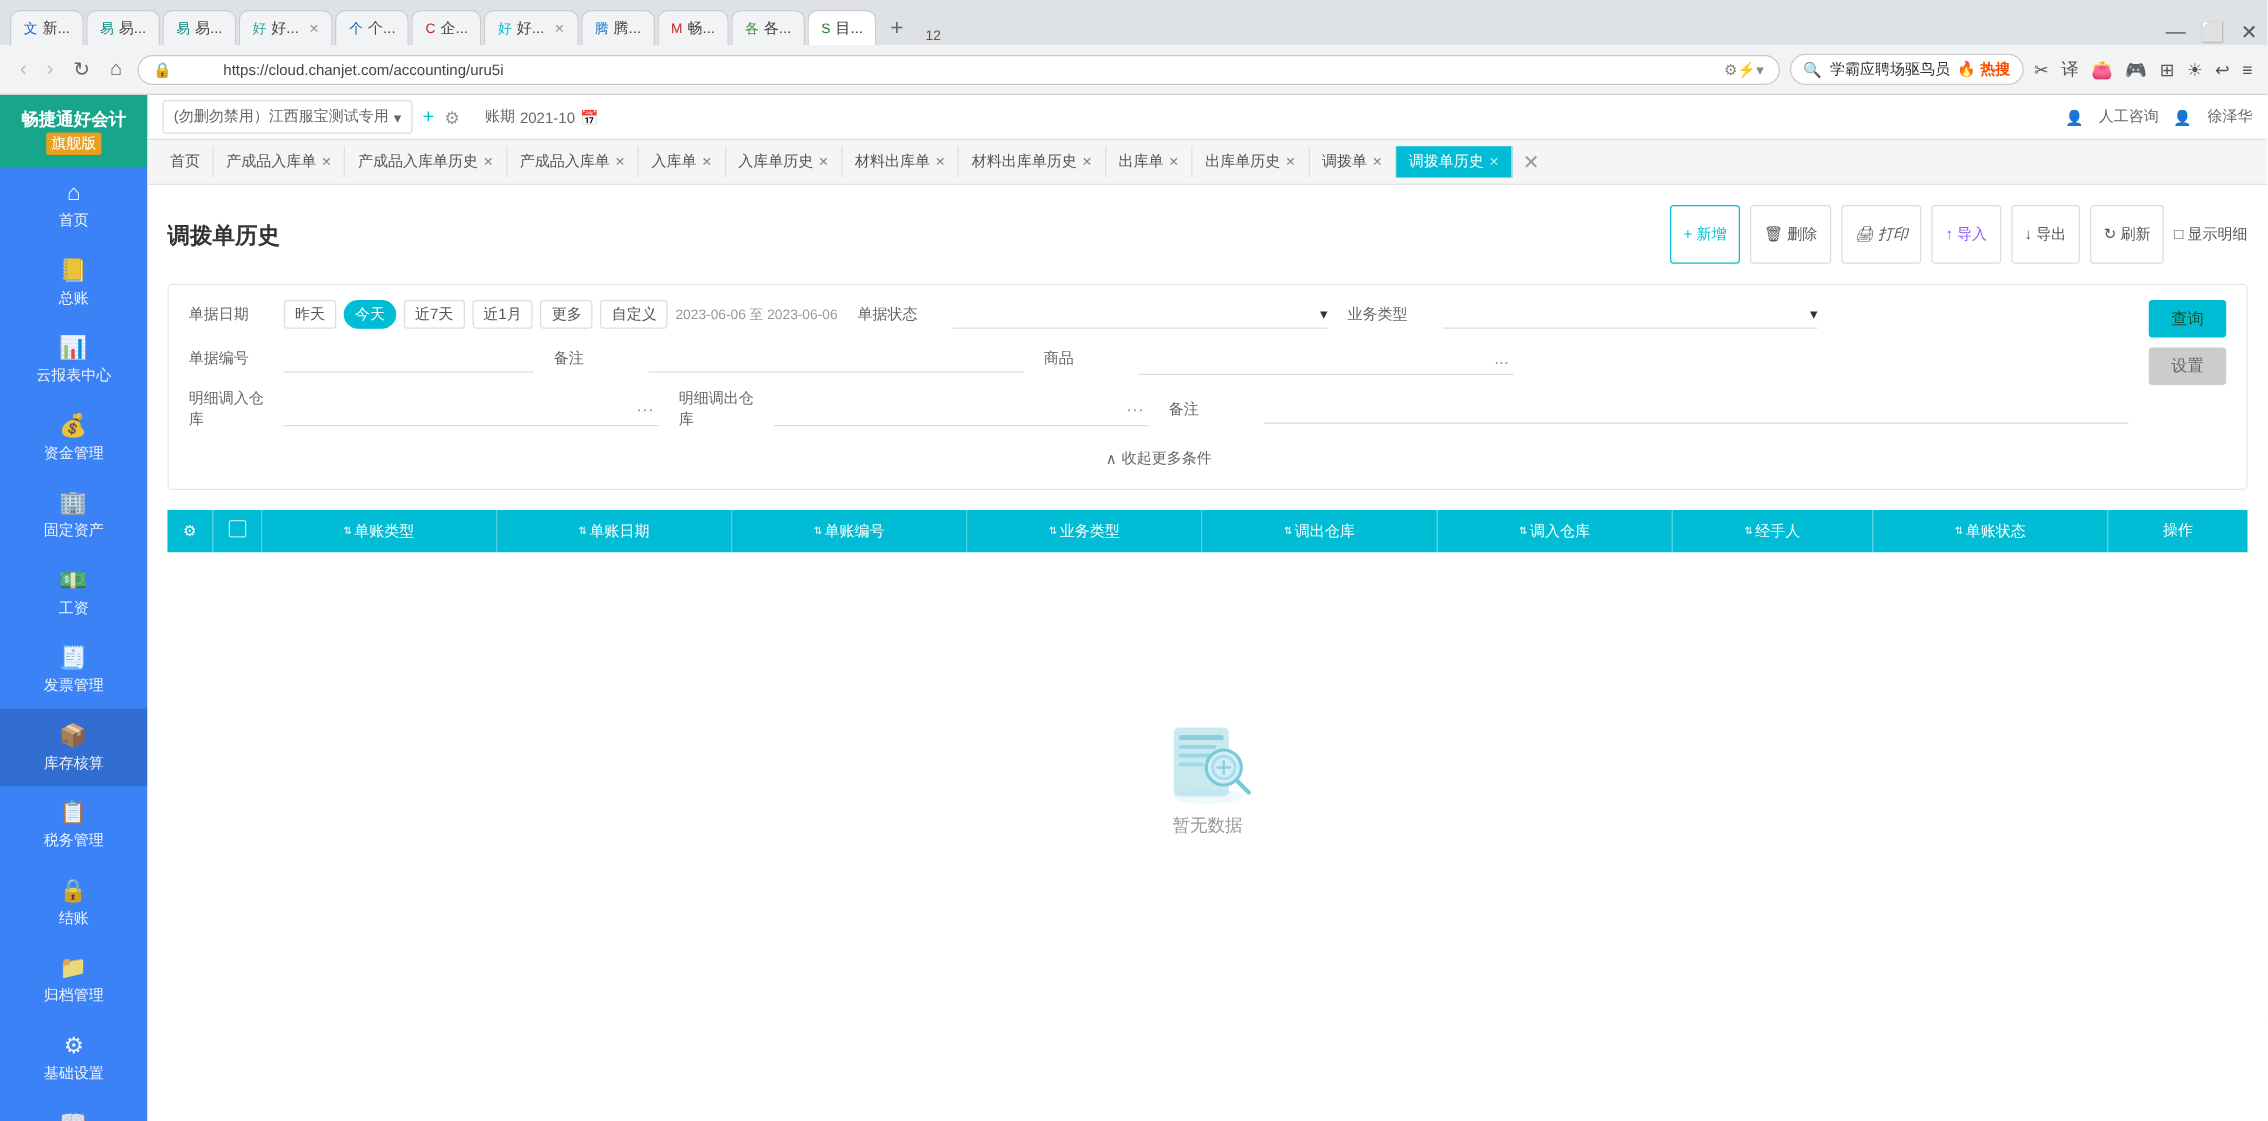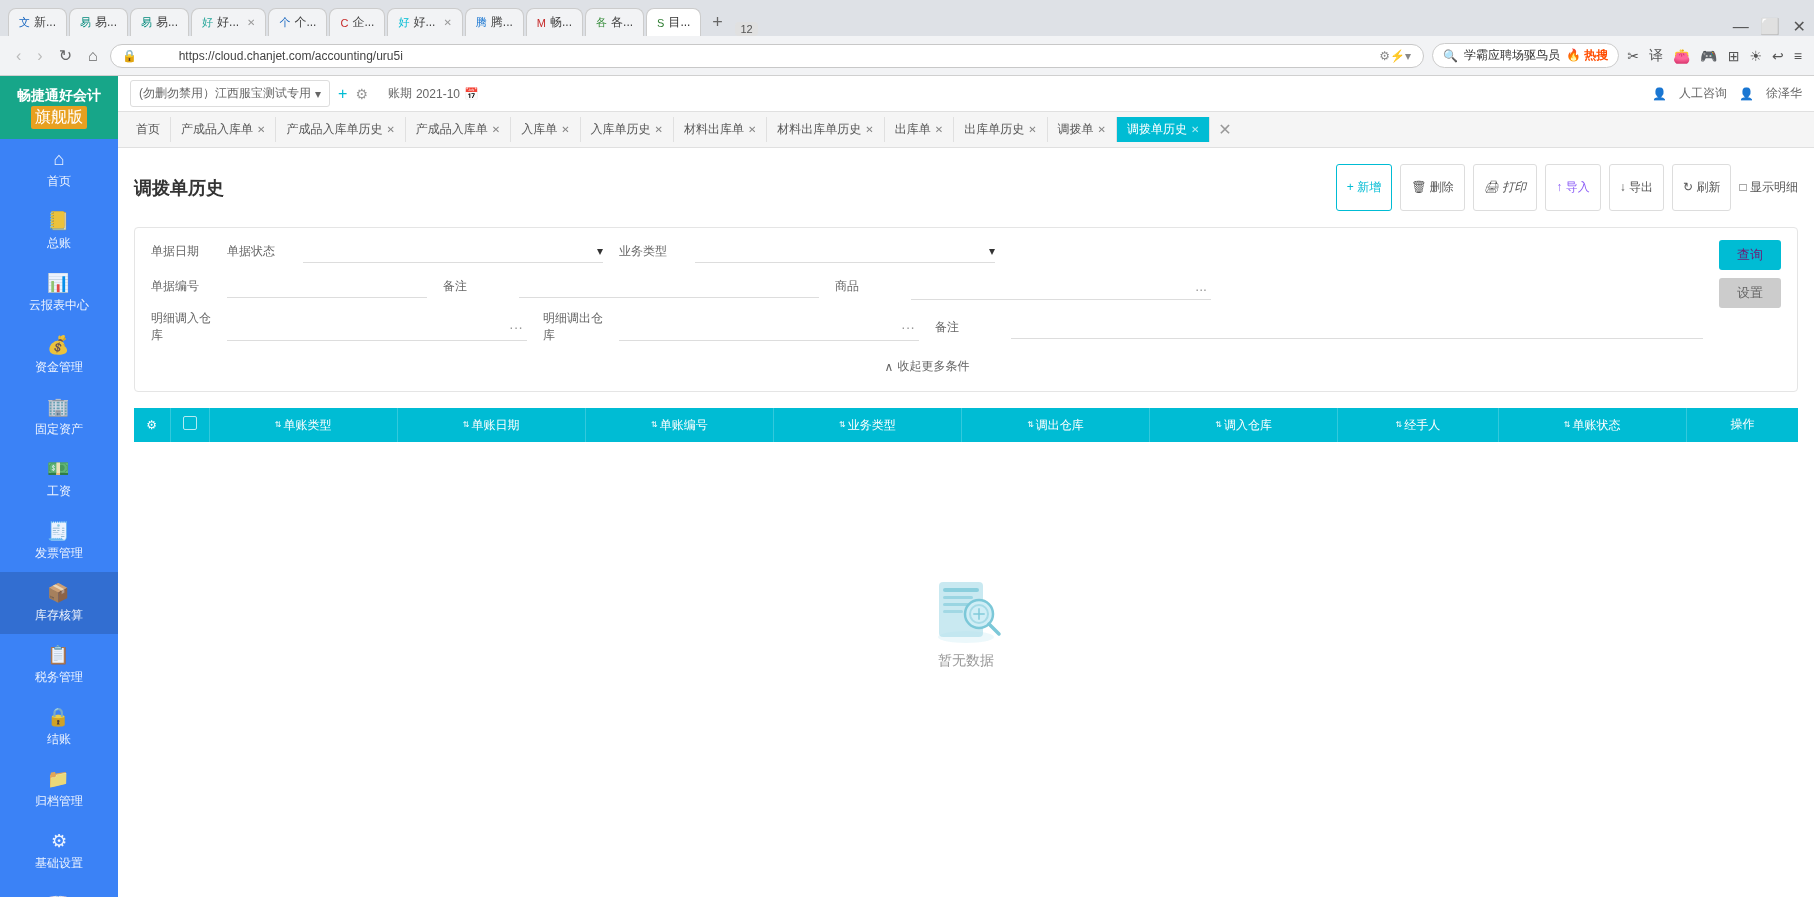--- a/index.html
+++ b/index.html
@@ -25,21 +25,21 @@
     .search-box { display: flex; align-items: center; background: #fff; border: 1px solid #ccc; border-radius: 16px; padding: 3px 10px; font-size: 12px; gap: 6px; color: #333; }
     .hot-badge { color: #ff4d00; font-size: 12px; font-weight: bold; }
 
     
     .app-wrapper { display: flex; height: calc(897px - 76px); }
 
     
     .sidebar { width: 118px; background: #3b82f6; flex-shrink: 0; display: flex; flex-direction: column; }
     .sidebar-logo { background: #17a689; padding: 10px 8px; text-align: center; color: #fff; font-size: 12px; line-height: 1.3; }
     .sidebar-logo .logo-title { font-size: 14px; font-weight: bold; }
-    .sidebar-logo .logo-sub { font-size: 16px; background: #e8a020; color: #fff; padding: 1px 4px; border-radius: 2px; display: inline-block; margin-top: 2px; }
+    .sidebar-logo .logo-sub { font-size: 12px; background: #e8a020; color: #fff; padding: 1px 4px; border-radius: 2px; display: inline-block; margin-top: 2px; }
     .sidebar-item { display: flex; flex-direction: column; align-items: center; padding: 10px 0; cursor: pointer; color: rgba(255,255,255,0.9); font-size: 12px; gap: 3px; transition: background 0.2s; }
     .sidebar-item .s-icon { font-size: 18px; }
 
     
     .main-content { flex: 1; display: flex; flex-direction: column; background: #fff; overflow: hidden; justify-content: flex-end; }
 
     
     .top-nav { display: flex; align-items: center; background: #fff; border-bottom: 1px solid #e0e0e0; padding: 0 12px; height: 36px; gap: 4px; }
     .top-nav-company { display: flex; align-items: center; gap: 4px; color: #666; font-size: 12px; padding: 4px 8px; border: 1px solid #ddd; border-radius: 3px; cursor: pointer; }
     .top-nav-period { display: flex; align-items: center; gap: 4px; color: #666; font-size: 12px; margin-left: 16px; }
@@ -72,21 +72,21 @@
     .filter-date-options { display: flex; align-items: center; gap: 6px; }
     .date-btn { padding: 2px 8px; border: 1px solid #ddd; border-radius: 3px; cursor: pointer; font-size: 12px; color: #555; background: #fff; }
     .date-btn.active { background: #00bcd4; color: #fff; border-color: #00bcd4; border-radius: 12px; }
     .date-range { font-size: 11px; color: #999; }
     .filter-input { flex: 1; border: none; border-bottom: 1px solid #ddd; padding: 4px 0; font-size: 12px; outline: none; color: #333; background: transparent; }
     .filter-select { flex: 1; border: none; border-bottom: 1px solid #ddd; padding: 4px 0; font-size: 12px; outline: none; color: #333; background: transparent; display: flex; align-items: center; justify-content: space-between; cursor: pointer; }
     .filter-input-box { flex: 1; display: flex; align-items: center; border-bottom: 1px solid #ddd; padding: 2px 4px; }
     .filter-dots { color: #999; cursor: pointer; font-size: 14px; }
     .collapse-btn { display: flex; align-items: center; justify-content: center; gap: 4px; color: #666; font-size: 12px; cursor: pointer; padding: 4px; }
 
-    .btn-query { background: #00bcd4; color: #701a75; border: none; border-radius: 3px; padding: 6px 18px; cursor: pointer; font-size: 13px; }
+    .btn-query { background: #00bcd4; color: #14532d; border: none; border-radius: 3px; padding: 6px 18px; cursor: pointer; font-size: 13px; }
     .btn-setting { background: #ccc; color: #666; border: none; border-radius: 3px; padding: 6px 18px; cursor: pointer; font-size: 13px; margin-top: 4px; }
 
     
     .data-table { width: 100%; border-collapse: collapse; }
     .table-header { background: #00bcd4; }
     .table-header th { color: #fff; font-size: 12px; padding: 8px 12px; font-weight: normal; white-space: nowrap; border-right: 1px solid rgba(255,255,255,0.2); cursor: pointer; }
     .table-header th:last-child { border-right: none; }
     .th-sort { display: inline-flex; align-items: center; gap: 2px; }
     .th-gear { width: 36px; }
     .th-check { width: 36px; }
@@ -343,20 +343,29 @@
         </div>
       </div>
 
       <div class="filter-area">
         <div style="display:flex;gap:16px;align-items:flex-start;">
           <div style="flex:1;">
 
             <div class="filter-row">
 
               <span class="filter-label">单据日期</span>
+              <div class="filter-date-options">
+                <button class="date-btn">昨天</button>
+                <button class="date-btn active">今天</button>
+                <button class="date-btn">近7天</button>
+                <button class="date-btn">近1月</button>
+                <button class="date-btn">更多</button>
+                <button class="date-btn">自定义</button>
+                <span class="date-range">2023-06-06 至 2023-06-06</span>
+              </div>
 
               <span class="filter-label">单据状态</span>
               <div class="filter-select" style="min-width:200px;max-width:300px;">
                 <span></span>
                 <span>▾</span>
               </div>
 
               <span class="filter-label">业务类型</span>
               <div class="filter-select" style="min-width:200px;max-width:300px;">
                 <span></span>

